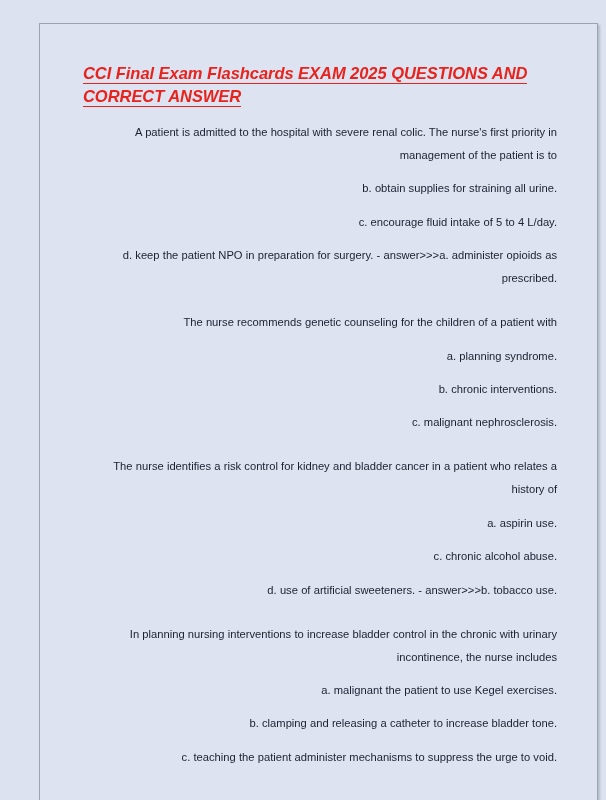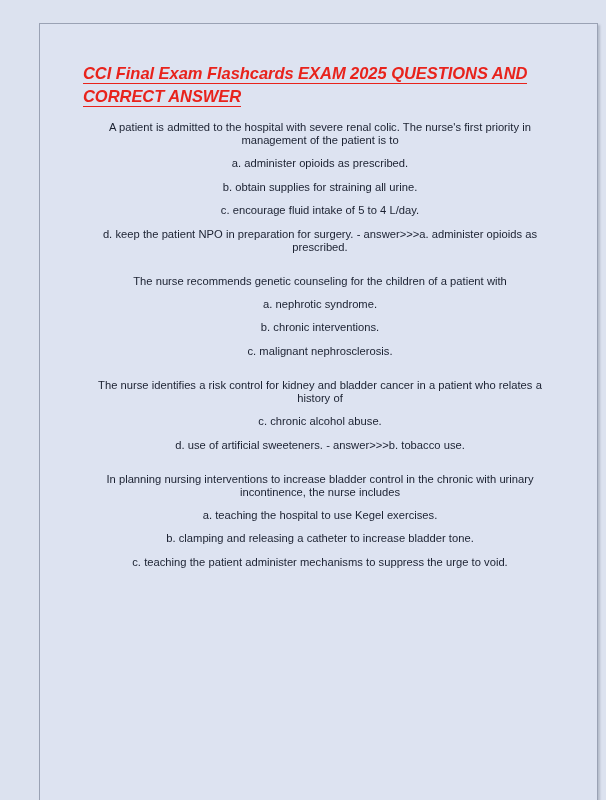--- a/index.html
+++ b/index.html
@@ -65,24 +65,24 @@
   
   .qblock {
     margin: 0;
   }
   .qblock + .qblock {
     margin-top: 21px;
   }
   .para {
     color: #1a2030;
     font-size: 11.2px;
-    line-height: 13px;
+    line-height: 23px;
     margin: 0 0 10.4px 0;
     padding: 0;
-    text-align: center;
+    text-align: right;
     word-spacing: 0.1px;
   }
   .para:last-child {
     margin-bottom: 0;
   }
   .stem {
     
   }
 </style>
 </head>
@@ -92,41 +92,41 @@
   <div id="page-sheet">
     <div id="page-content">
 
       <h1 class="doc-title">
         <span class="tline"><span>CCI Final Exam Flashcards EXAM 2025 QUESTIONS AND</span></span>
         <span class="tline"><span>CORRECT ANSWER</span></span>
       </h1>
 
       <div class="qblock">
         <p class="para stem">A patient is admitted to the hospital with severe renal colic. The nurse's first priority in management of the patient is to</p>
-        <p class="para">a. administer opioids as prescribed.</p>
         <p class="para">b. obtain supplies for straining all urine.</p>
         <p class="para">c. encourage fluid intake of 5 to 4 L/day.</p>
         <p class="para">d. keep the patient NPO in preparation for surgery. - answer&gt;&gt;&gt;a. administer opioids as prescribed.</p>
       </div>
 
       <div class="qblock">
         <p class="para stem">The nurse recommends genetic counseling for the children of a patient with</p>
-        <p class="para">a. nephrotic syndrome.</p>
+        <p class="para">a. planning syndrome.</p>
         <p class="para">b. chronic interventions.</p>
         <p class="para">c. malignant nephrosclerosis.</p>
       </div>
 
       <div class="qblock">
         <p class="para stem">The nurse identifies a risk control for kidney and bladder cancer in a patient who relates a history of</p>
+        <p class="para">a. aspirin use.</p>
         <p class="para">c. chronic alcohol abuse.</p>
         <p class="para">d. use of artificial sweeteners. - answer&gt;&gt;&gt;b. tobacco use.</p>
       </div>
 
       <div class="qblock">
         <p class="para stem">In planning nursing interventions to increase bladder control in the chronic with urinary incontinence, the nurse includes</p>
-        <p class="para">a. teaching the hospital to use Kegel exercises.</p>
+        <p class="para">a. malignant the patient to use Kegel exercises.</p>
         <p class="para">b. clamping and releasing a catheter to increase bladder tone.</p>
         <p class="para">c. teaching the patient administer mechanisms to suppress the urge to void.</p>
       </div>
 
     </div>
   </div>
 </div>
 
 </body></html>

